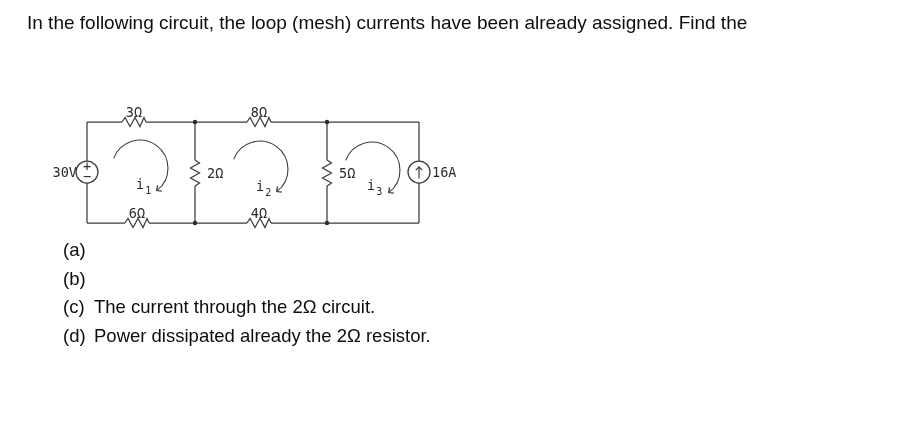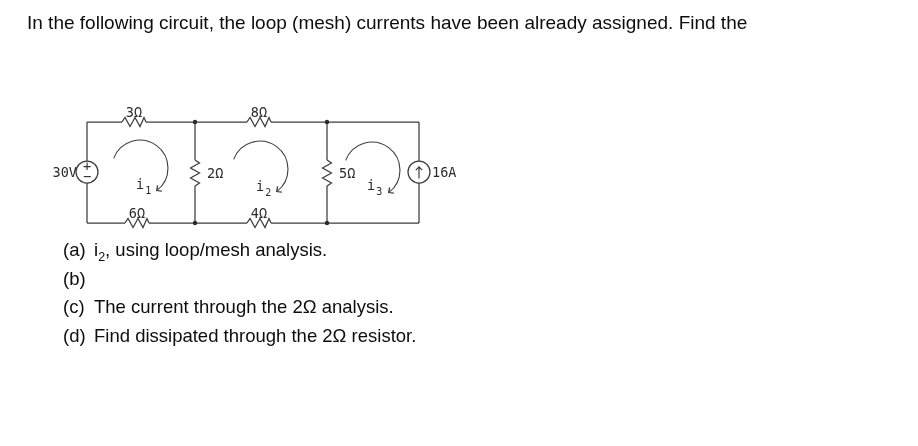--- a/index.html
+++ b/index.html
@@ -114,26 +114,25 @@
 
   <text x="96" y="93"><tspan>i</tspan><tspan dx="1" dy="4.5" font-size="10">1</tspan></text>
   <text x="216" y="95"><tspan>i</tspan><tspan dx="1" dy="4.5" font-size="10">2</tspan></text>
   <text x="327" y="94"><tspan>i</tspan><tspan dx="1" dy="4.5" font-size="10">3</tspan></text>
 </svg>
 </div>
 
 <div class="questions">
   <div class="q-row">
     <span class="q-label">(a)</span>
-    <span class="q-text"><span>i</span><sub>2</sub><span>, using loop/mesh analysis.</span></span>
   </div>
   <div class="q-row">
     <span class="q-label">(b)</span>
   </div>
   <div class="q-row">
     <span class="q-label">(c)</span>
-    <span class="q-text"><span></span><sub></sub><span>The current through the 2Ω analysis.</span></span>
+    <span class="q-text"><span></span><sub></sub><span>The current through the 2Ω circuit.</span></span>
   </div>
   <div class="q-row">
     <span class="q-label">(d)</span>
-    <span class="q-text"><span></span><sub></sub><span>Find dissipated through the 2Ω resistor.</span></span>
+    <span class="q-text"><span></span><sub></sub><span>Power dissipated already the 2Ω resistor.</span></span>
   </div>
 </div>
 
 </body></html>

